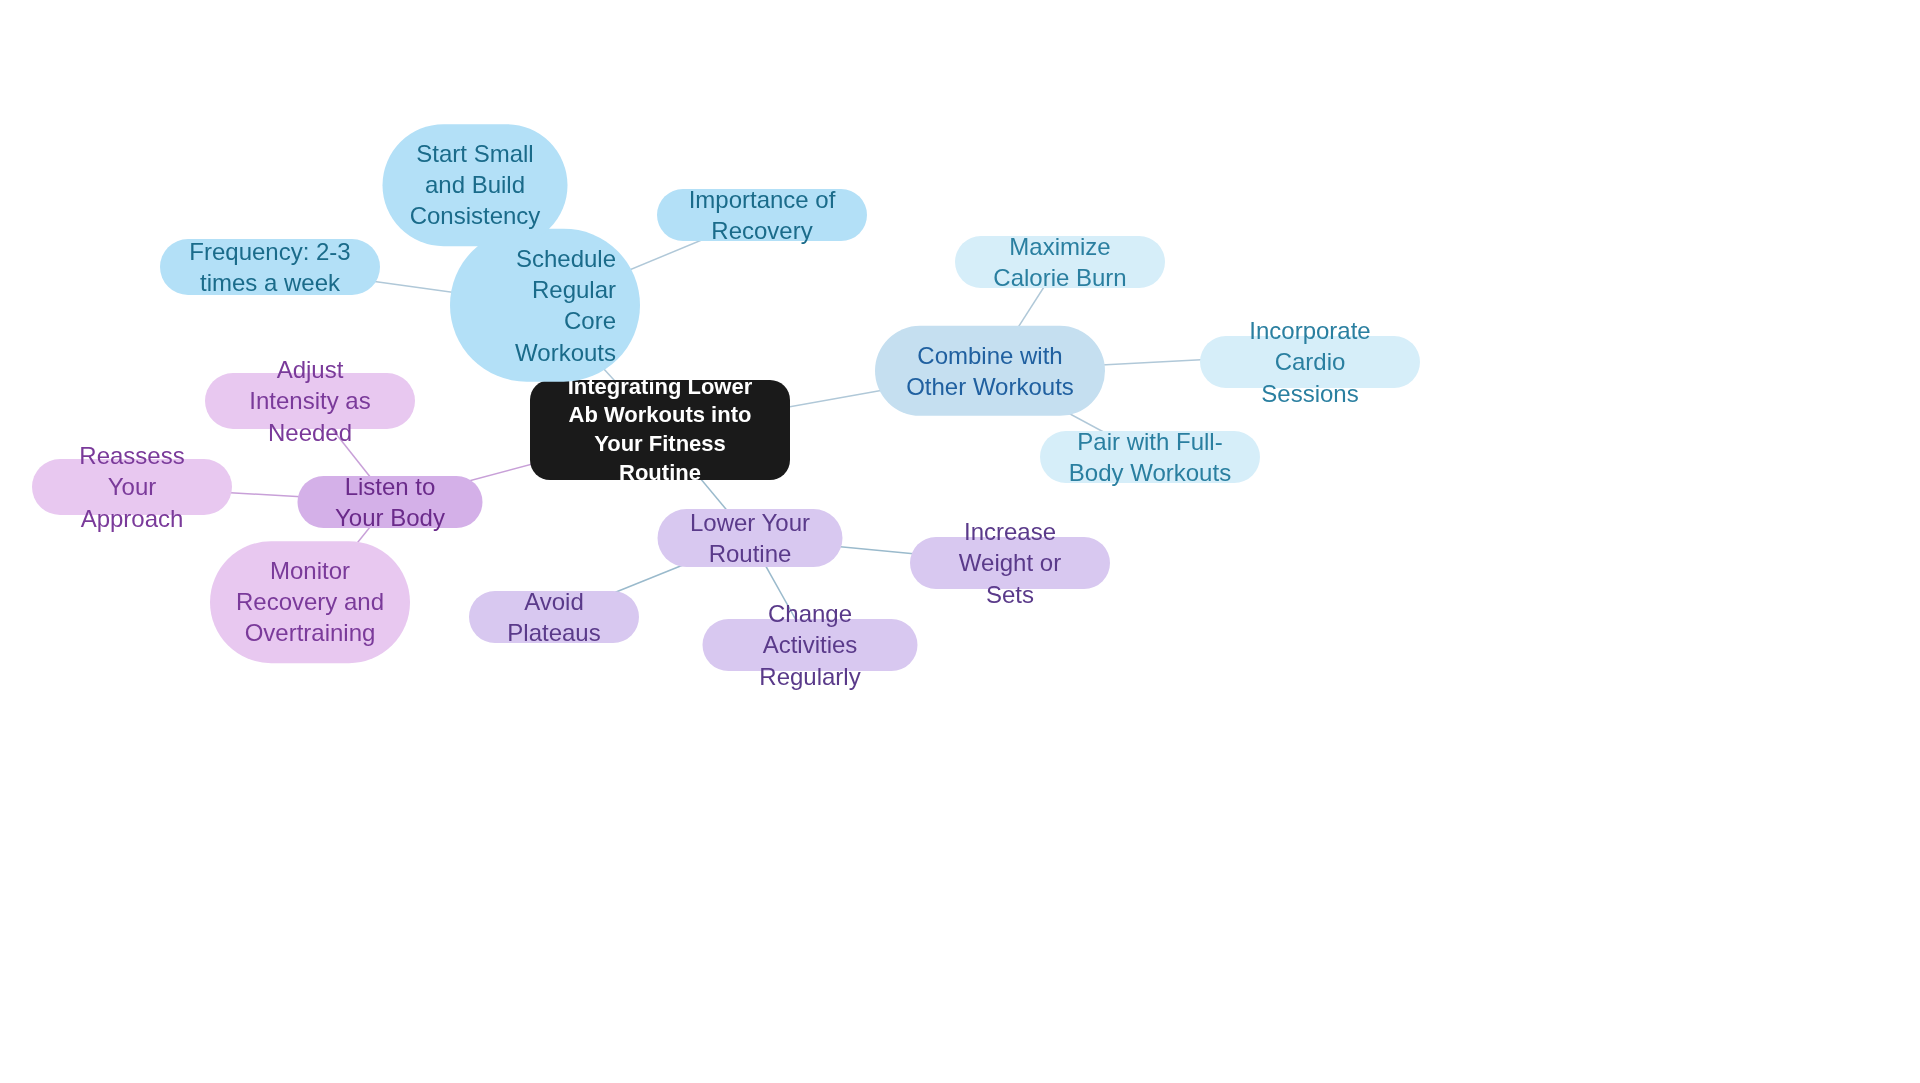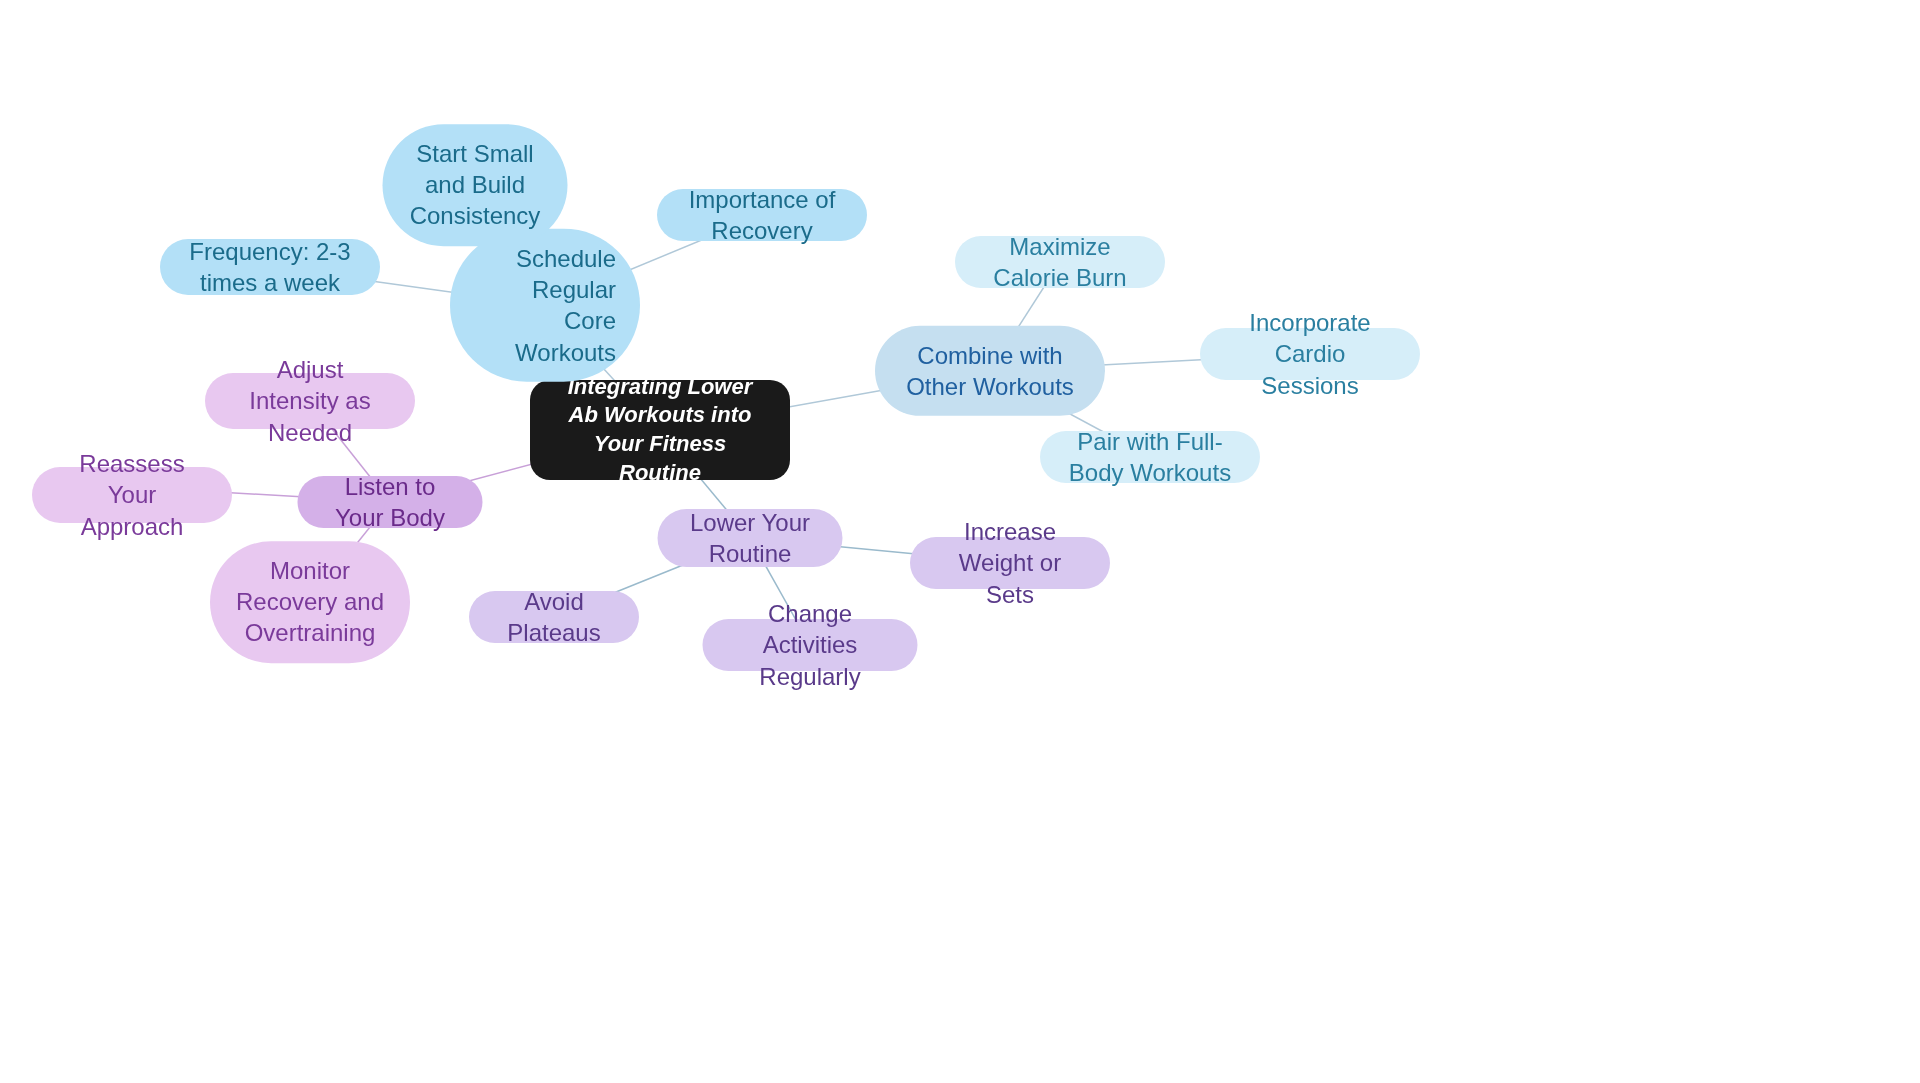--- a/index.html
+++ b/index.html
@@ -25,21 +25,20 @@
       white-space: normal;
     }
     .node-center {
       background: #1a1a1a;
       color: #ffffff;
       font-size: 22px;
       font-weight: 600;
       width: 260px;
       height: 100px;
       border-radius: 20px;
-      font-style: italic;
     }
     .node-blue {
       background: #b3e0f7;
       color: #1a6b8a;
       border: none;
     }
     .node-blue-light {
       background: #d6eef9;
       color: #2a7fa0;
       border: none;
@@ -141,37 +140,37 @@
 </div>
 
 <div class="node node-blue-medium" style="left:990px; top:371px; width:230px; min-height:60px;">
   <span>Combine with Other Workouts</span>
 </div>
 
 <div class="node node-blue-light" style="left:1060px; top:262px; width:210px; height:52px;">
   <span>Maximize Calorie Burn</span>
 </div>
 
-<div class="node node-blue-light" style="left:1310px; top:354px; width:220px; height:52px;">
+<div class="node node-blue-light" style="left:1310px; top:362px; width:220px; height:52px;">
   <span>Incorporate Cardio Sessions</span>
 </div>
 
 <div class="node node-blue-light" style="left:1150px; top:457px; width:220px; height:52px;">
   <span>Pair with Full-Body Workouts</span>
 </div>
 
 <div class="node node-purple-medium" style="left:390px; top:502px; width:185px; height:52px;">
   <span>Listen to Your Body</span>
 </div>
 
 <div class="node node-purple" style="left:310px; top:401px; width:210px; height:56px;">
   <span>Adjust Intensity as Needed</span>
 </div>
 
-<div class="node node-purple" style="left:132px; top:487px; width:200px; height:56px;margin-top:8px;">
+<div class="node node-purple" style="left:132px; top:487px; width:200px; height:56px;">
   <span>Reassess Your Approach</span>
 </div>
 
 <div class="node node-purple" style="left:310px; top:602px; width:200px; min-height:65px;">
   <span>Monitor Recovery and Overtraining</span>
 </div>
 
 <div class="node node-lavender" style="left:750px; top:538px; width:185px; height:58px;">
   <span>Lower Your Routine</span>
 </div>

